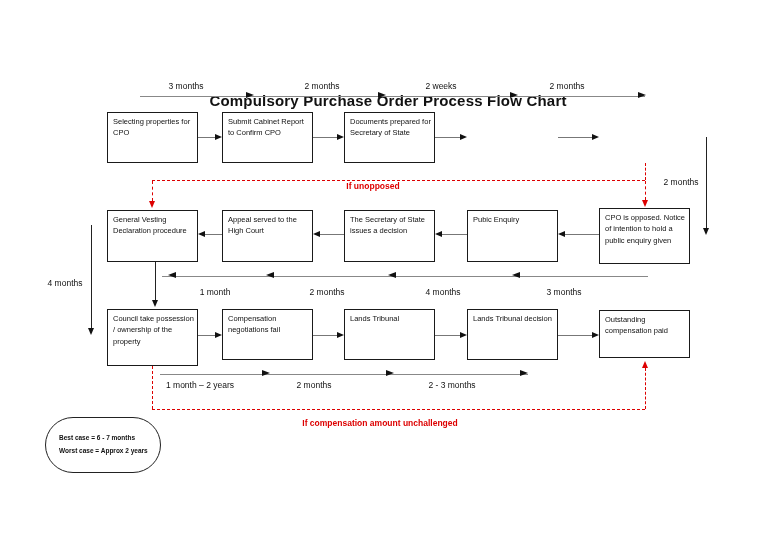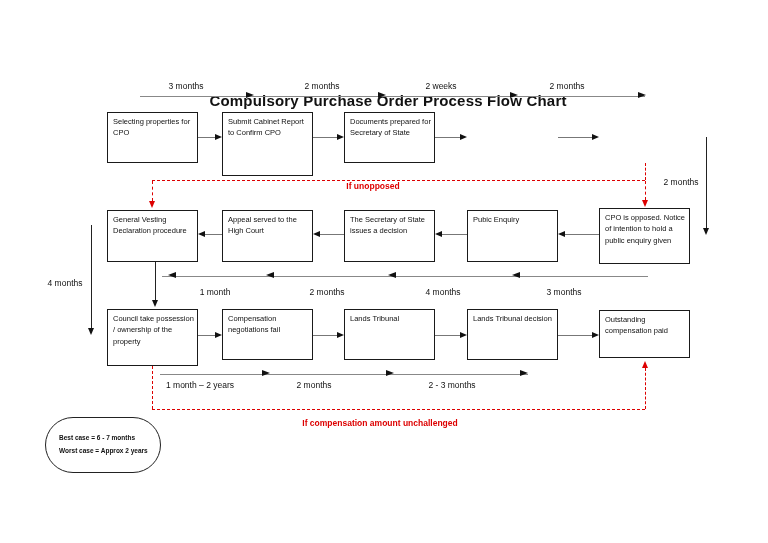--- a/index.html
+++ b/index.html
@@ -48,21 +48,21 @@
   <div class="tri-r" style="left:246px;top:92px"></div>
   <div class="tri-r" style="left:378px;top:92px"></div>
   <div class="tri-r" style="left:510px;top:92px"></div>
   <div class="tri-r" style="left:638px;top:92px"></div>
   <div class="tlabel" style="left:186px;top:81px">3 months</div>
   <div class="tlabel" style="left:322px;top:81px">2 months</div>
   <div class="tlabel" style="left:441px;top:81px">2 weeks</div>
   <div class="tlabel" style="left:567px;top:81px">2 months</div>
 
   <div class="box" style="left:107px;top:112px;height:51px">Selecting properties for CPO</div>
-  <div class="box" style="left:222px;top:112px;height:64px">Submit Cabinet Report to Confirm CPO</div>
+  <div class="box" style="left:222px;top:112px;height:51px">Submit Cabinet Report to Confirm CPO</div>
   <div class="box" style="left:344px;top:112px;height:51px">Documents prepared for Secretary of State</div>
 
   <div class="conn r" style="left:198px;top:137px;width:17px"></div>
   <div class="conn r" style="left:313px;top:137px;width:24px"></div>
   <div class="conn r" style="left:435px;top:137px;width:25px"></div>
   <div class="conn r" style="left:558px;top:137px;width:34px"></div>
 
   <div class="rdash-v" style="left:645px;top:163px;height:17px"></div>
   <div class="rdash-h" style="left:152px;top:180px;width:493px"></div>
   <div class="rdash-v" style="left:152px;top:181px;height:20px"></div>

